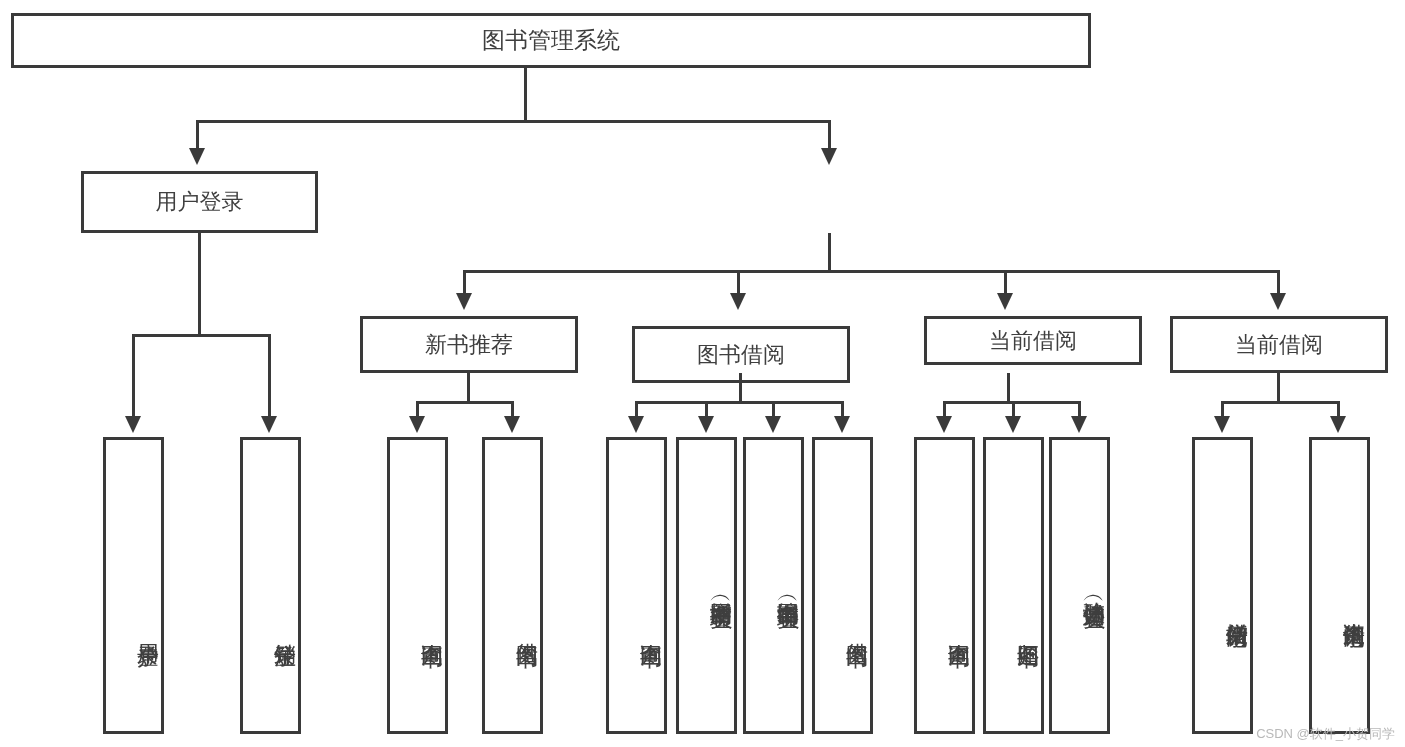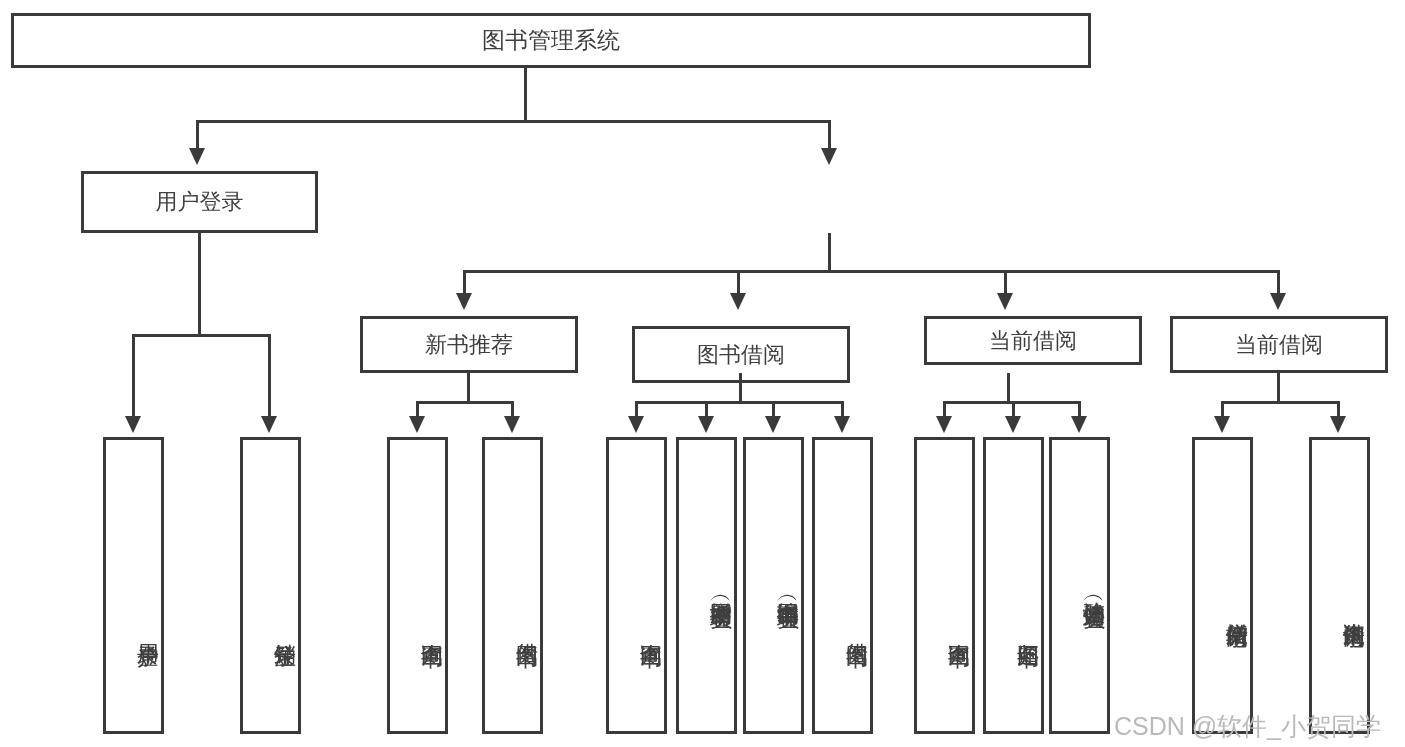--- a/index.html
+++ b/index.html
@@ -59,23 +59,23 @@
     position: absolute;
     width: 0;
     height: 0;
     border-left: 8px solid transparent;
     border-right: 8px solid transparent;
     border-top: 17px solid #3a3a3a;
   }
   
   #watermark {
     position: absolute;
-    right: 24px;
+    right: 10px;
     bottom: 4px;
-    font-size: 25px;
+    font-size: 13px;
     color: #b9b9b9;
     white-space: nowrap;
     user-select: none;
   }
 </style>
 </head>
 <body>
 
 <div id="canvas">
 

